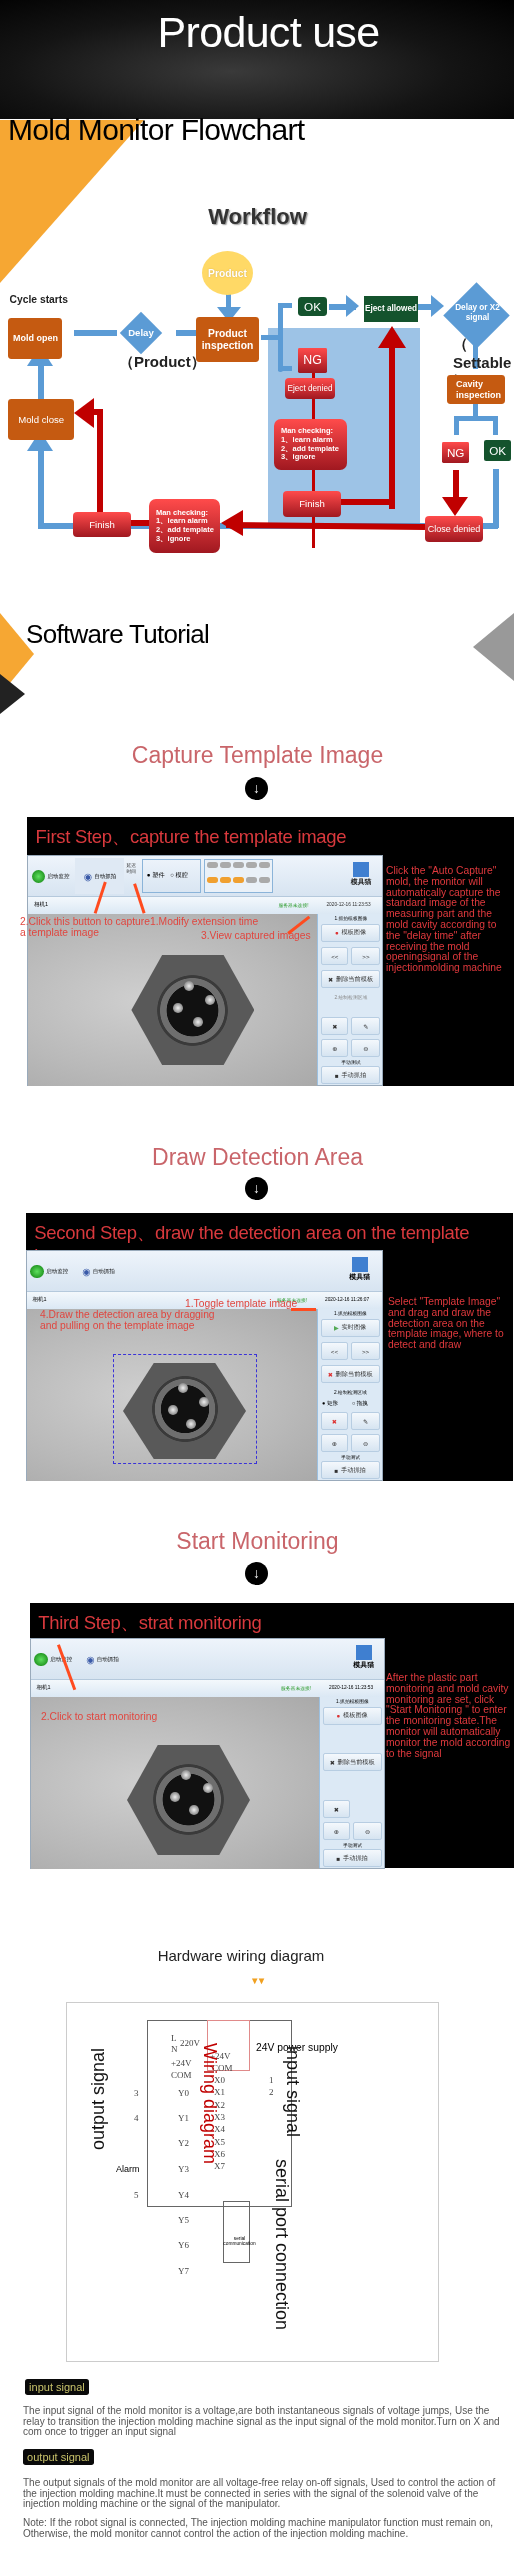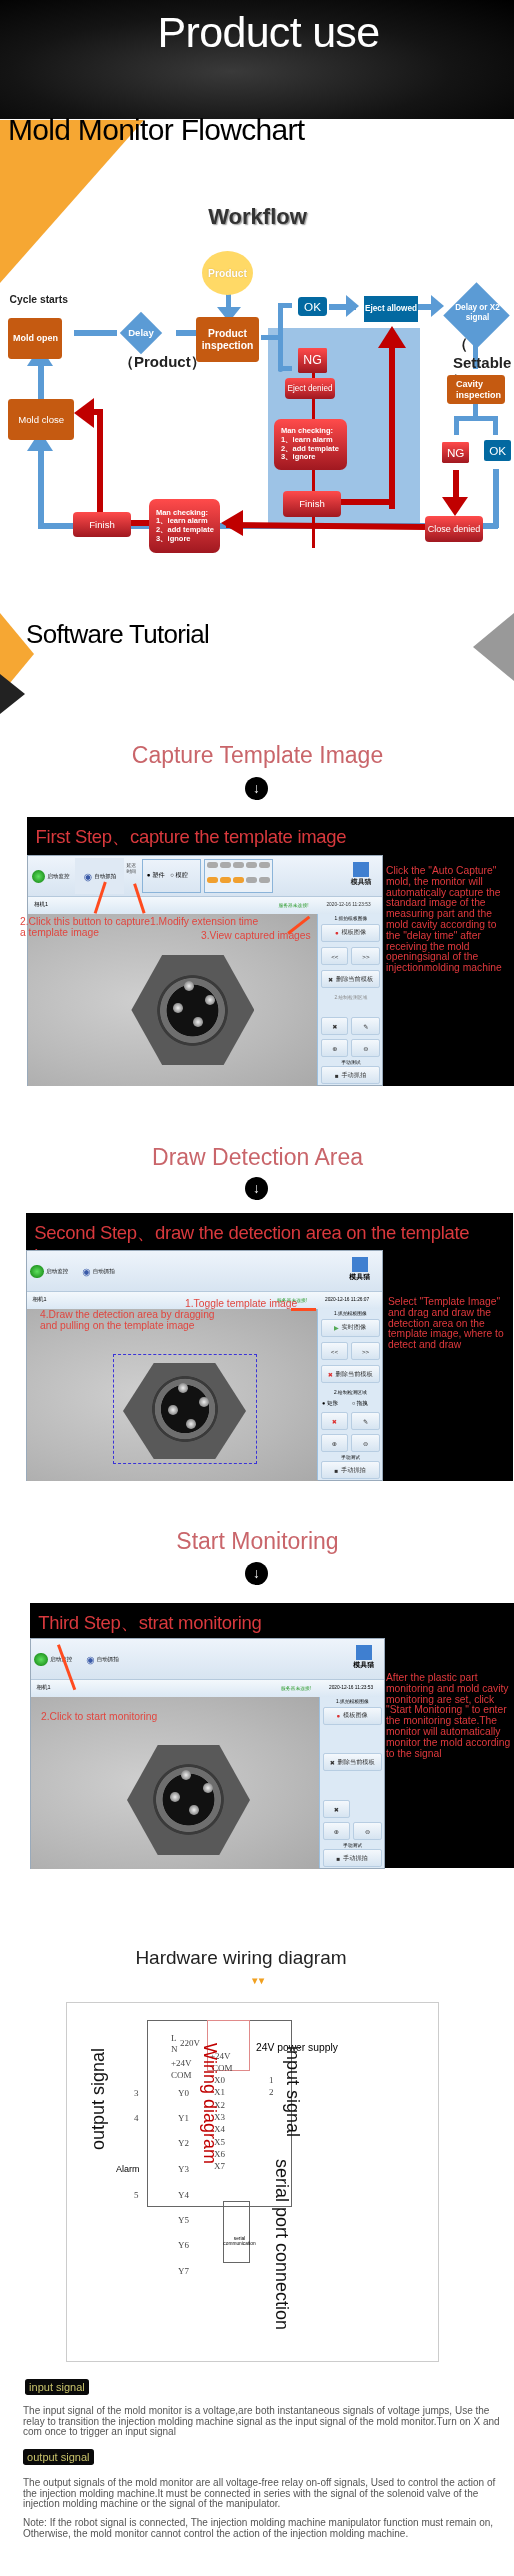--- a/index.html
+++ b/index.html
@@ -5,21 +5,21 @@
 *{box-sizing:border-box;margin:0;padding:0}
 body{width:515px;height:2576px;background:#fff;font-family:"Liberation Sans",sans-serif;position:relative;overflow:hidden}
 .abs{position:absolute}
 .hero{left:0;top:0;width:515px;height:119px;background:radial-gradient(ellipse at 45% 60%,#3a3a3a 0%,#141414 55%,#000 100%)}
 .hero-title{left:0;top:8.2px;width:515px;text-align:center;color:#fff;font-size:43px;font-weight:normal;letter-spacing:-0.7px;padding-left:22px}
 .orange-tri{left:0;top:120px;width:0;height:0;border-top:163px solid #f6a733;border-right:144px solid transparent}
 .h-sec{font-size:30px;color:#000;letter-spacing:-0.7px;font-family:"Liberation Sans",sans-serif}
 .wf-title{left:0;top:204px;width:515px;text-align:center;font-size:22px;font-weight:bold;color:#333;text-shadow:1.4px 1.4px 1.4px #999}
 .box{position:absolute;display:flex;align-items:center;justify-content:center;color:#fff;font-weight:bold;text-align:center;border-radius:3.4px;line-height:1.15}
 .orangebox{background:#c55a11}
-.greenbox{background:#0369a1}
+.greenbox{background:#14532d}
 .redbox{background:linear-gradient(#ff4b4b,#a01820);border-radius:4.1px}
 .diamond{position:absolute;background:#5b9bd5;transform:rotate(45deg)}
 .dtext{position:absolute;color:#fff;font-weight:bold;text-align:center;font-size:9px;line-height:1.2}
 .bline{position:absolute;background:#5b9bd5}
 .rline{position:absolute;background:#c00000}
 .label-s{position:absolute;font-size:15px;font-weight:bold;color:#222}
 .pink-h{position:absolute;left:0;width:515px;text-align:center;color:#c9656a;font-size:23px}
 .down-circle{position:absolute;left:245px;width:23px;height:23px;border-radius:50%;background:#000;color:#fff;text-align:center;line-height:23px;font-size:13.7px}
 .step-panel{position:absolute;left:27.4px;width:487px;background:#000}
 .step-title{color:#d9393d;font-size:18.5px;padding:6.9px 0 0 8.2px;letter-spacing:-0.3px}
@@ -343,21 +343,21 @@
     <div class="sbtn" style="top:152px">
         <span>■</span>
         <span>手动抓拍</span>
       </div>
   </div>
 </div>
 <div class="annot" style="left:41px;top:1712px">2.Click to start monitoring</div>
 <div class="arrow-or" style="left:75px;top:1688px;width:48px;height:3.4px;transform:rotate(-110deg)"></div>
 <div class="side-note" style="left:386px;top:1673px;width:128px">After the plastic part monitoring and mold cavity monitoring are set, click "Start Monitoring " to enter the monitoring state.The monitor will automatically monitor the mold according to the signal</div>
 
-<div class="abs" style="left:0;top:1947px;width:482px;text-align:center;font-size:19px;color:#222">Hardware wiring diagram</div>
+<div class="abs" style="left:0;top:1947px;width:482px;text-align:center;font-size:15px;color:#222">Hardware wiring diagram</div>
 <div class="abs" style="left:250px;top:1975px;font-size:9.6px;color:#f0a020;letter-spacing:-2.7px">▼▼</div>
 <div class="abs wiring-box">
   <div class="abs" style="left:80px;top:17px;width:145px;height:187px;border:0.7px solid #666;border-top:1.4px solid #666"></div>
   <div class="abs" style="left:140px;top:17px;width:43px;height:51px;border:0.7px solid #e08a8a"></div>
   <div class="abs" style="left:189px;top:39px;font-size:10.3px;color:#000">24V power supply</div>
 
   <div class="tlabel" style="left:104px;top:31px;line-height:1">L</div>
   <div class="tlabel" style="left:113px;top:36px;line-height:1">220V</div>
   <div class="tlabel" style="left:104px;top:41px">N</div>
   <div class="tlabel" style="left:104px;top:55px">+24V</div>

